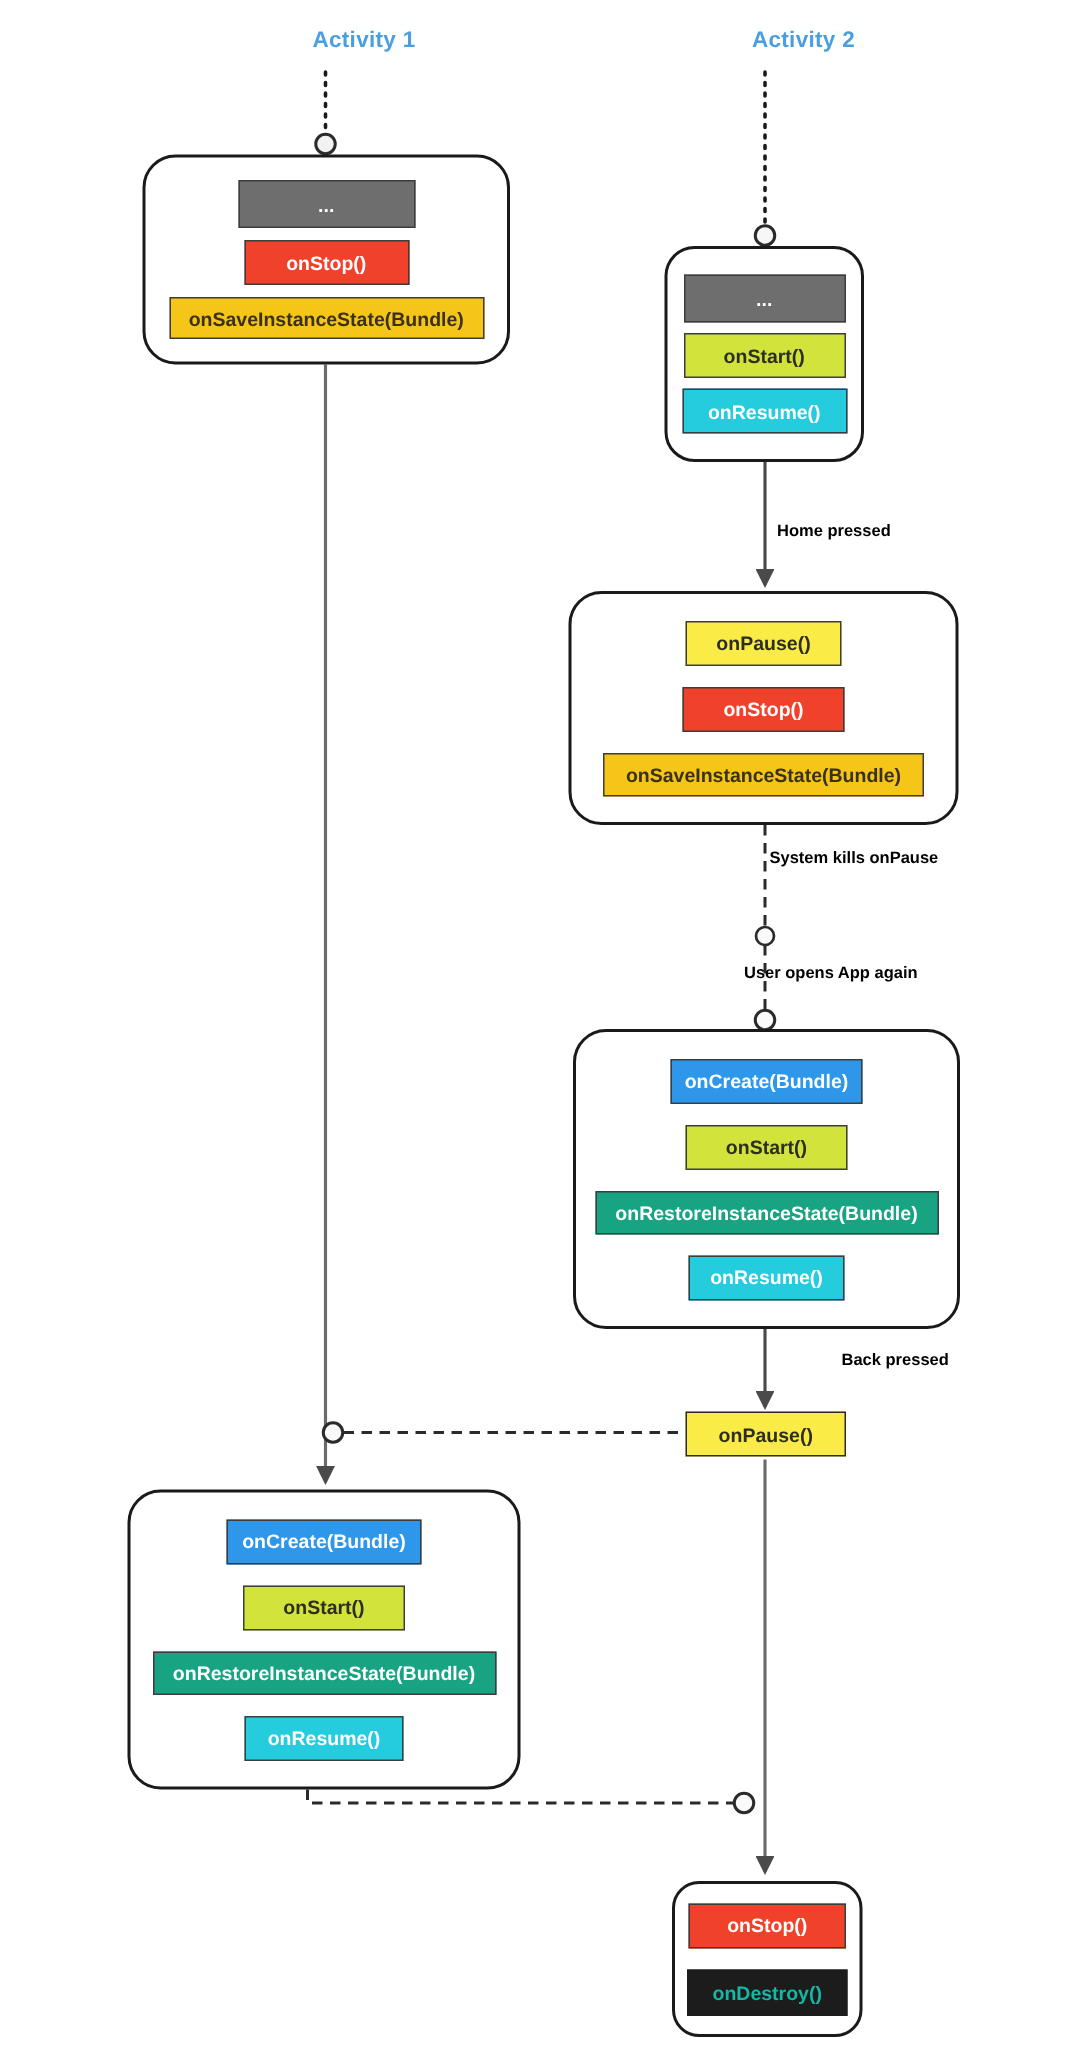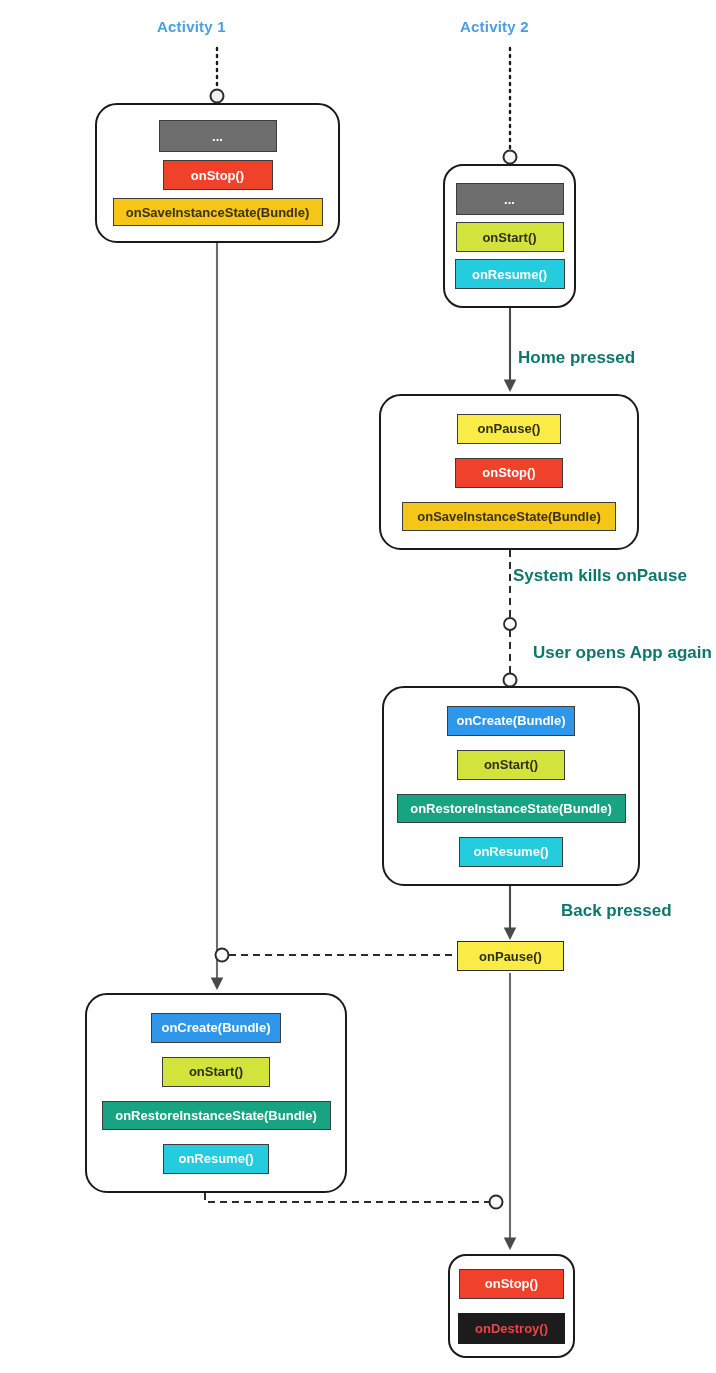--- a/index.html
+++ b/index.html
@@ -24,21 +24,21 @@
     width: 716px;
     height: 1373px;
     pointer-events: none;
   }
   .col-title {
     position: absolute;
     color: #4a9fe0;
     font-size: 15px;
     font-weight: bold;
     letter-spacing: .2px;
-    text-align: left;
+    text-align: right;
     white-space: nowrap;
   }
   .state-box {
     position: absolute;
     box-sizing: border-box;
     background: #ffffff;
     border: 2.2px solid #1a1a1a;
     border-radius: 22px;
     display: flex;
     flex-direction: column;
@@ -52,23 +52,23 @@
     white-space: nowrap;
     font-size: 13px;
     font-weight: bold;
     line-height: 1;
     display: flex;
     align-items: center;
     justify-content: center;
   }
   .edge-label {
     position: absolute;
-    font-size: 17px;
+    font-size: 11px;
     font-weight: bold;
-    color: #0f766e;
+    color: #000000;
     white-space: nowrap;
   }
   .float-call {
     position: absolute;
     box-sizing: border-box;
     border: 1.8px solid #2b2b2b;
     text-align: center;
     white-space: nowrap;
     font-size: 13px;
     font-weight: bold;
@@ -110,21 +110,21 @@
     <circle cx="222" cy="955" r="6.5" fill="#fafafa" stroke="#2b2b2b" stroke-width="2"></circle>
     <line x1="229" y1="955" x2="457" y2="955" stroke="#2b2b2b" stroke-width="2" stroke-dasharray="7 5"></line>
 
     <line x1="510" y1="973" x2="510" y2="1248" stroke="#6b6b6b" stroke-width="2.1" marker-end="url(#arrow)"></line>
 
     <path d="M 205 1193 L 205 1202 L 489 1202" fill="none" stroke="#2b2b2b" stroke-width="2" stroke-dasharray="7 5"></path>
     <circle cx="496" cy="1202" r="6.5" fill="#fafafa" stroke="#2b2b2b" stroke-width="2"></circle>
   </svg>
 
   <div class="col-title" style="left:157px; top:18px; width:120px;">Activity 1</div>
-  <div class="col-title" style="left:460px; top:18px; width:120px;">Activity 2</div>
+  <div class="col-title" style="left:450px; top:18px; width:120px;">Activity 2</div>
 
   <div class="state-box" style="left:95px; top:103px; width:245px; height:140px;">
     <div class="callrow" style="width:118px; height:32px; margin-bottom:8px; background:#6e6e6e; color:#ffffff;">...</div>
     <div class="callrow" style="width:110px; height:30px; margin-bottom:8px; background:#f0412a; color:#ffffff;">onStop()</div>
     <div class="callrow" style="width:210px; height:28px; background:#f5c518; color:#3a3118;">onSaveInstanceState(Bundle)</div>
   </div>
 
   <div class="state-box" style="left:443px; top:164px; width:133px; height:144px; border-radius:20px;">
     <div class="callrow" style="width:108px; height:32px; margin-bottom:7px; background:#6e6e6e; color:#ffffff;">...</div>
     <div class="callrow" style="width:108px; height:30px; margin-bottom:7px; background:#d2e33c; color:#2e2e20;">onStart()</div>
@@ -133,21 +133,21 @@
 
   <div class="edge-label" style="left:518px; top:348px;">Home pressed</div>
 
   <div class="state-box" style="left:379px; top:394px; width:260px; height:156px;">
     <div class="callrow" style="width:104px; height:30px; margin-bottom:14px; background:#faeb46; color:#2e2e20;">onPause()</div>
     <div class="callrow" style="width:108px; height:30px; margin-bottom:14px; background:#f0412a; color:#ffffff;">onStop()</div>
     <div class="callrow" style="width:214px; height:29px; background:#f5c518; color:#3a3118;">onSaveInstanceState(Bundle)</div>
   </div>
 
   <div class="edge-label" style="left:513px; top:566px;">System kills onPause</div>
-  <div class="edge-label" style="left:533px; top:643px;">User opens App again</div>
+  <div class="edge-label" style="left:496px; top:643px;">User opens App again</div>
 
   <div class="state-box" style="left:382px; top:686px; width:258px; height:200px;">
     <div class="callrow" style="width:128px; height:30px; margin-bottom:14px; background:#2e97ea; color:#ffffff;">onCreate(Bundle)</div>
     <div class="callrow" style="width:108px; height:30px; margin-bottom:14px; background:#d2e33c; color:#2e2e20;">onStart()</div>
     <div class="callrow" style="width:229px; height:29px; margin-bottom:14px; background:#18a383; color:#ffffff;">onRestoreInstanceState(Bundle)</div>
     <div class="callrow" style="width:104px; height:30px; background:#25ccdd; color:#ffffff;">onResume()</div>
   </div>
 
   <div class="edge-label" style="left:518px; top:901px;margin-left:43px;">Back pressed</div>
 
@@ -155,16 +155,16 @@
 
   <div class="state-box" style="left:85px; top:993px; width:262px; height:200px;">
     <div class="callrow" style="width:130px; height:30px; margin-bottom:14px; background:#2e97ea; color:#ffffff;">onCreate(Bundle)</div>
     <div class="callrow" style="width:108px; height:30px; margin-bottom:14px; background:#d2e33c; color:#2e2e20;">onStart()</div>
     <div class="callrow" style="width:229px; height:29px; margin-bottom:14px; background:#18a383; color:#ffffff;">onRestoreInstanceState(Bundle)</div>
     <div class="callrow" style="width:106px; height:30px; background:#25ccdd; color:#ffffff;">onResume()</div>
   </div>
 
   <div class="state-box" style="left:448px; top:1254px; width:127px; height:104px; border-radius:18px;">
     <div class="callrow" style="width:105px; height:30px; margin-bottom:14px; background:#f0412a; color:#ffffff;">onStop()</div>
-    <div class="callrow" style="width:107px; height:31px; background:#1c1c1c; color:#ef4444; border-color:#1c1c1c;">onDestroy()</div>
+    <div class="callrow" style="width:107px; height:31px; background:#1c1c1c; color:#14b8a6; border-color:#1c1c1c;">onDestroy()</div>
   </div>
 
 </div>
 
 </body></html>

